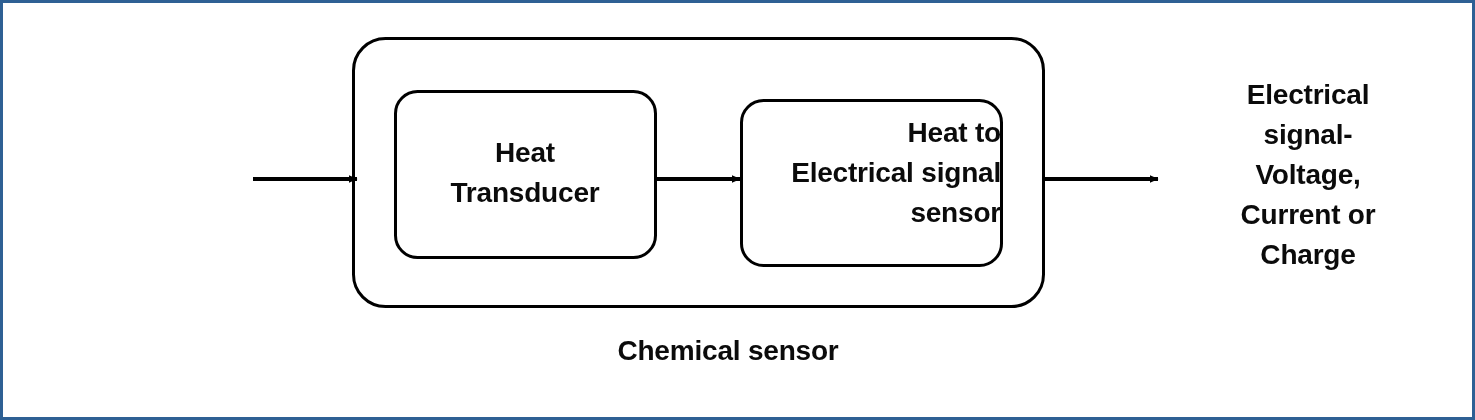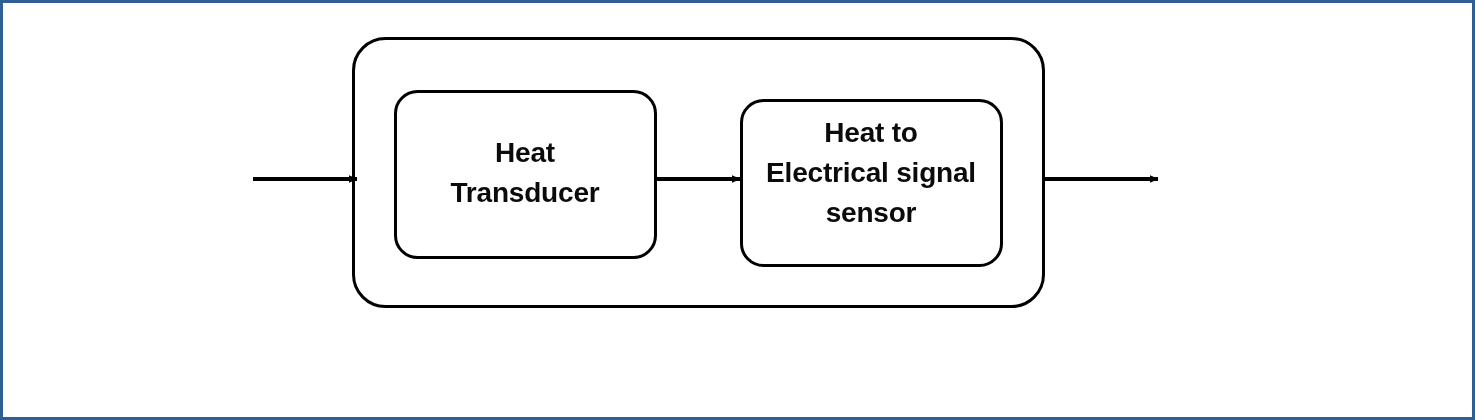--- a/index.html
+++ b/index.html
@@ -65,20 +65,21 @@
   }
   #text-transducer {
     left: 392px;
     top: 130px;
     width: 260px;
   }
   #text-sensor {
     left: 738px;
     top: 110px;
     width: 260px;
+    text-align: right;
   }
   
   svg { display: block; }
 </style>
 </head>
 <body>
 
 <div id="frame">
 
   <svg id="canvas" width="1475" height="420" viewBox="0 0 1475 420">
@@ -102,15 +103,21 @@
   </svg>
 
 
   <div class="box-text" id="text-transducer">Heat
 Transducer</div>
 
   <div class="box-text" id="text-sensor">Heat to
 Electrical signal
 sensor</div>
 
+  <div class="label" id="label-output">Electrical
+signal-
+Voltage,
+Current or
+Charge</div>
 
+  <div class="label" id="label-caption">Chemical sensor</div>
 
 </div>
 
 </body></html>

